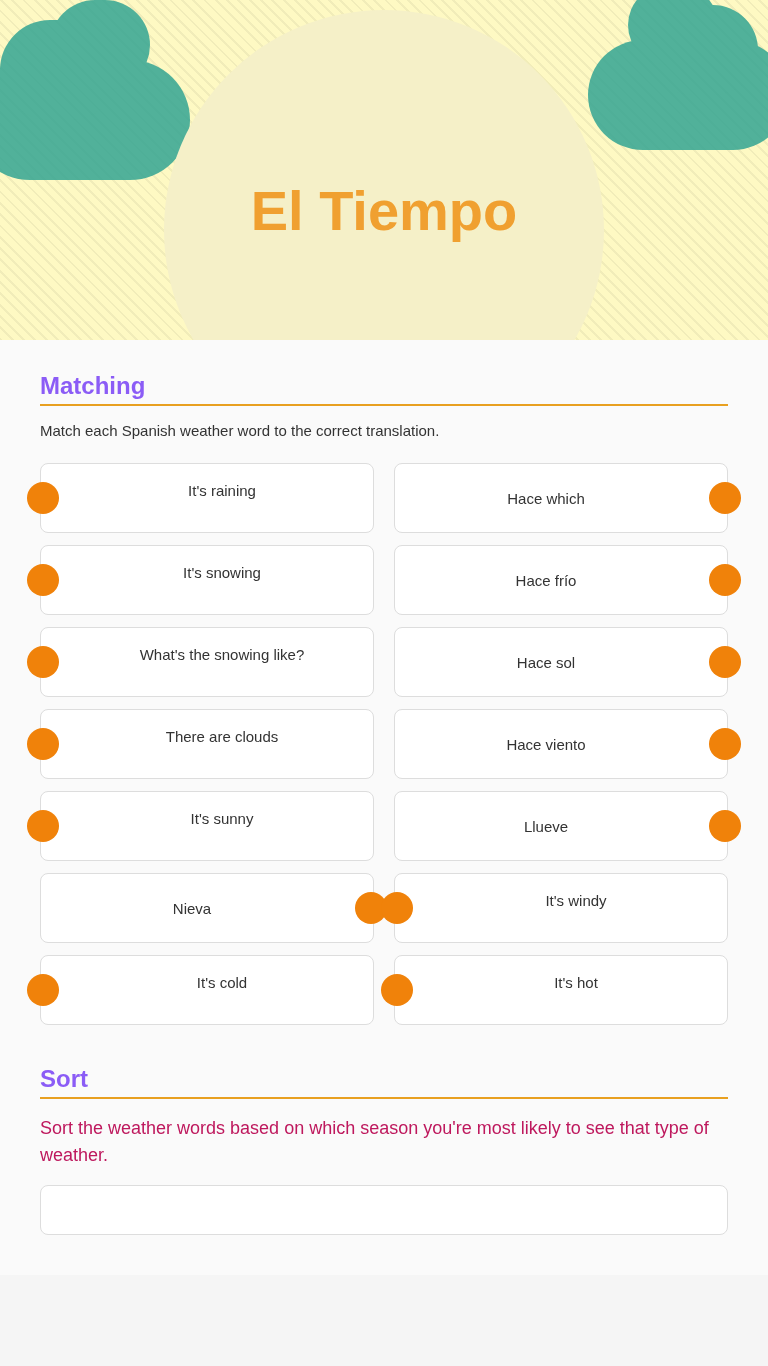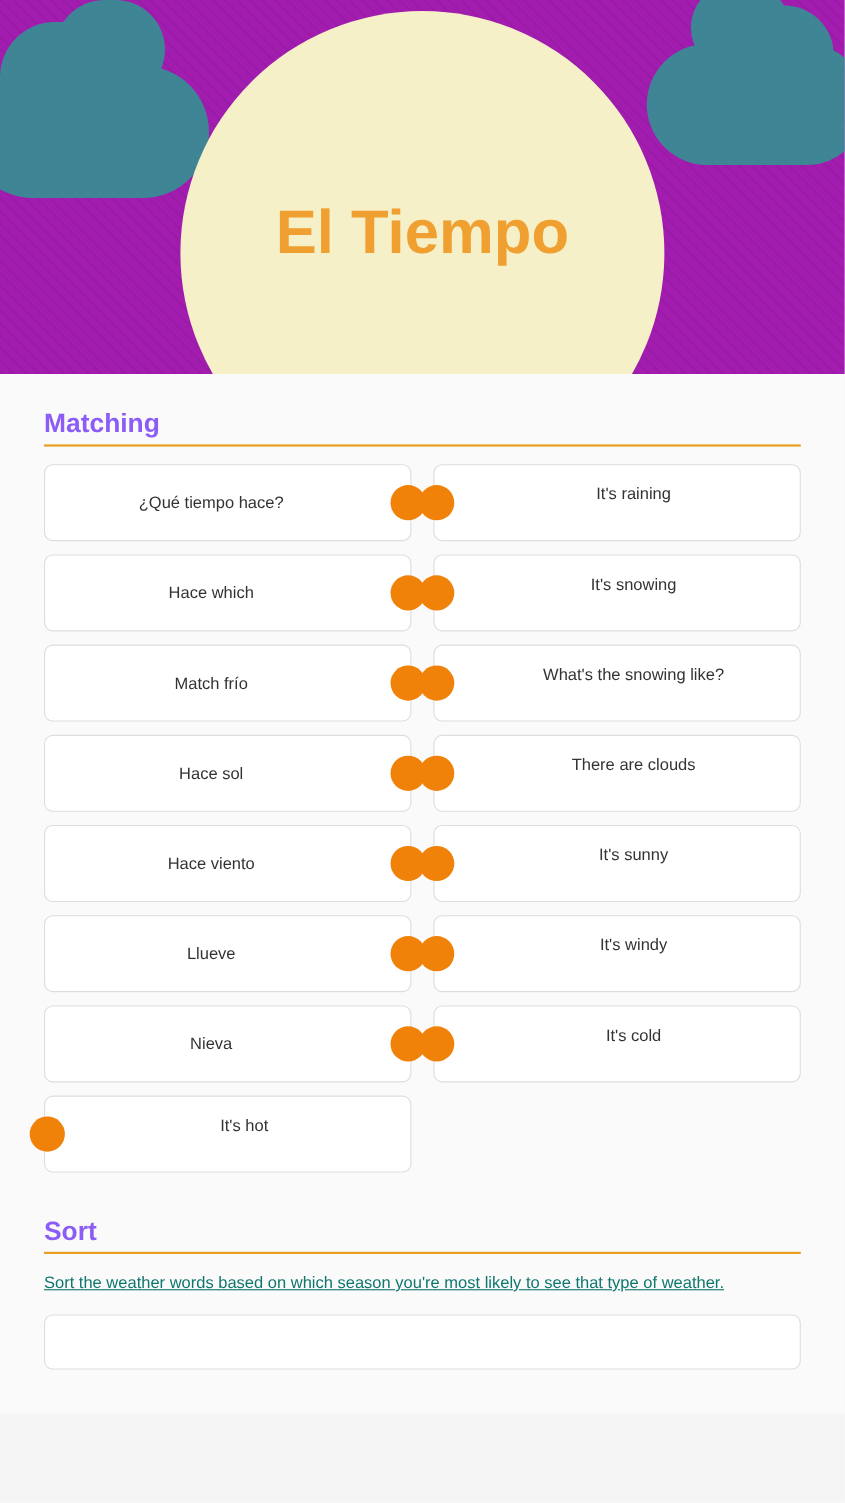--- a/index.html
+++ b/index.html
@@ -9,21 +9,21 @@
       width: 768px;
       min-height: 1366px;
       overflow-x: hidden;
     }
 
     
     .header {
       position: relative;
       width: 100%;
       height: 340px;
-      background: #a21caf;
+      background: #fef9c3;
       overflow: hidden;
       display: flex;
       align-items: center;
       justify-content: center;
     }
 
     .header-bg-pattern {
       position: absolute;
       top: 0; left: 0; right: 0; bottom: 0;
       background: repeating-linear-gradient(
@@ -186,25 +186,24 @@
       left: -14px;
       right: auto;
     }
 
     
     .sort-section {
       margin-top: 10px;
     }
 
     .sort-description {
-      font-size: 15px;
-      color: #0f766e;
+      font-size: 18px;
+      color: #be185d;
       margin-bottom: 16px;
       line-height: 1.5;
-      text-decoration: underline;
     }
 
     .sort-input-box {
       background: white;
       border: 1.5px solid #ddd;
       border-radius: 8px;
       min-height: 50px;
       width: 100%;
     }
   </style>
@@ -218,43 +217,40 @@
   <div class="sun-circle">
     <h1 class="title">El Tiempo</h1>
   </div>
 </div>
 
 <div class="content">
 
   <div class="section">
     <h2 class="section-title">Matching</h2>
     <hr class="section-divider">
+    <p class="section-description">Match each Spanish weather word to the correct translation.</p>
 
     <div class="matching-grid">
 
-      <div class="match-item">
-        <span>¿Qué tiempo hace?</span>
-        <div class="dot"></div>
-      </div>
       <div class="match-item right-item">
         <div class="dot"></div>
         <span>It's raining</span>
       </div>
 
       <div class="match-item">
         <span>Hace which</span>
         <div class="dot"></div>
       </div>
       <div class="match-item right-item">
         <div class="dot"></div>
         <span>It's snowing</span>
       </div>
 
       <div class="match-item">
-        <span>Match frío</span>
+        <span>Hace frío</span>
         <div class="dot"></div>
       </div>
       <div class="match-item right-item">
         <div class="dot"></div>
         <span>What's the snowing like?</span>
       </div>
 
       <div class="match-item">
         <span>Hace sol</span>
         <div class="dot"></div>
@@ -270,28 +266,28 @@
       </div>
       <div class="match-item right-item">
         <div class="dot"></div>
         <span>It's sunny</span>
       </div>
 
       <div class="match-item">
         <span>Llueve</span>
         <div class="dot"></div>
       </div>
+      <div class="match-item">
+        <span>Nieva</span>
+        <div class="dot"></div>
+      </div>
+
       <div class="match-item right-item">
         <div class="dot"></div>
         <span>It's windy</span>
-      </div>
-
-      <div class="match-item">
-        <span>Nieva</span>
-        <div class="dot"></div>
       </div>
       <div class="match-item right-item">
         <div class="dot"></div>
         <span>It's cold</span>
       </div>
 
       <div class="match-item right-item">
         <div class="dot"></div>
         <span>It's hot</span>
       </div>

